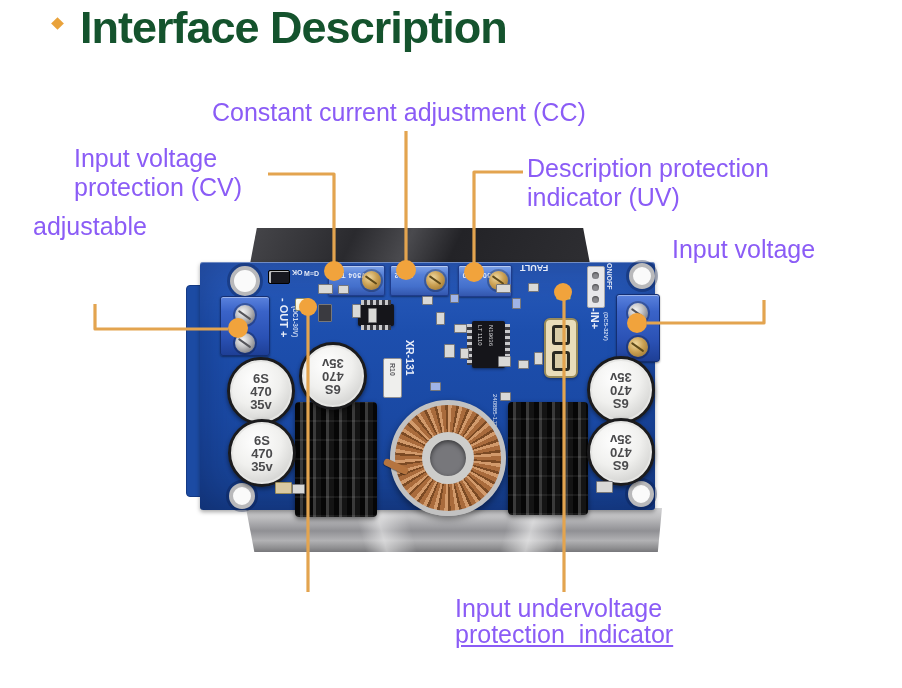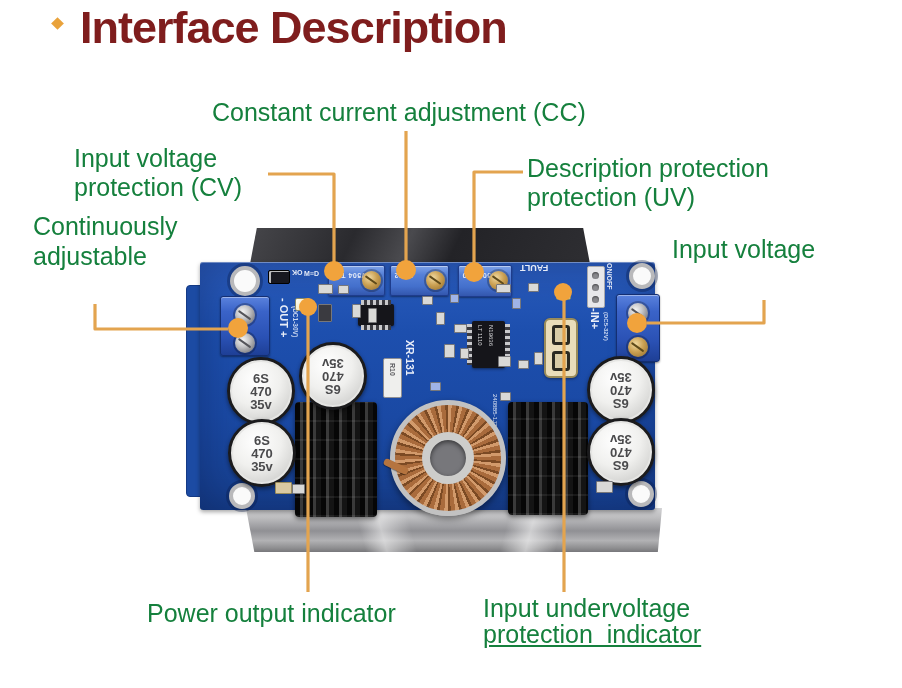--- a/index.html
+++ b/index.html
@@ -1,24 +1,24 @@
 <!DOCTYPE html>
 <html><head>
 <meta charset="utf-8">
 <style>
   html,body{margin:0;padding:0;background:#ffffff;}
   .stage{position:relative;width:902px;height:688px;background:#fff;overflow:hidden;
          font-family:"Liberation Sans",sans-serif;color:#262626;}
 
   
   .diamond{position:absolute;left:53px;top:19px;width:9px;height:9px;background:#e9a23b;transform:rotate(45deg);}
-  .title{position:absolute;left:80px;top:2px;margin:0;font-size:45px;font-weight:bold;color:#7f1d1d;letter-spacing:-1px;}
+  .title{position:absolute;left:80px;top:2px;margin:0;font-size:45px;font-weight:bold;color:#14532d;letter-spacing:-1px;}
 
   
-  .lbl{position:absolute;font-size:25px;line-height:29px;color:#15803d;}
+  .lbl{position:absolute;font-size:25px;line-height:29px;color:#8b5cf6;}
   .lbl.tight{line-height:26px;}
   .pre{white-space:pre;text-decoration:underline;}
 
   
   .plate-top{position:absolute;left:250px;top:228px;width:340px;height:36px;
     clip-path:polygon(2% 0,98% 0,100% 100%,0 100%);
     background:linear-gradient(115deg,#46464a 0%,#2a2a2e 30%,#4a4a4e 46%,#232327 60%,#2e2e32 100%);}
   .plate-bottom{position:absolute;left:246px;top:508px;width:416px;height:44px;
     clip-path:polygon(0 0,100% 0,99% 100%,2% 100%);
     background:
@@ -278,34 +278,30 @@
     <span>Constant current adjustment (CC)</span>
   </div>
 
   <div class="lbl" style="left:74px;top:144px;">
     <div>Input voltage</div>
     <div>protection (CV)</div>
   </div>
 
   <div class="lbl" style="left:527px;top:154px;">
     <div>Description protection</div>
-    <div>protection (UV)</div>
+    <div>indicator (UV)</div>
   </div>
 
   <div class="lbl" style="left:33px;top:211px;line-height:30px;">
-    <div>Continuously</div>
     <div>adjustable</div>
   </div>
 
   <div class="lbl" style="left:672px;top:235px;">
     <div>Input voltage</div>
   </div>
 
-  <div class="lbl" style="left:147px;top:599px;">
-    <span>Power output indicator</span>
-  </div>
-
-  <div class="lbl tight" style="left:455px;top:595px;margin-left:28px;">
+
+  <div class="lbl tight" style="left:455px;top:595px;">
     <div>Input undervoltage</div>
     <div class="pre">protection  indicator</div>
   </div>
 
 </div>
 
 </body></html>

